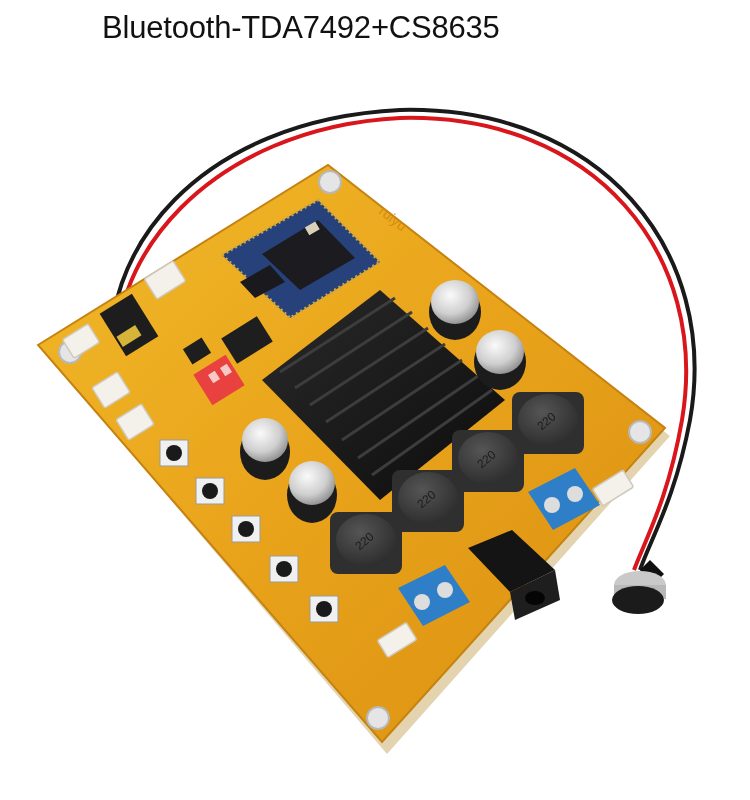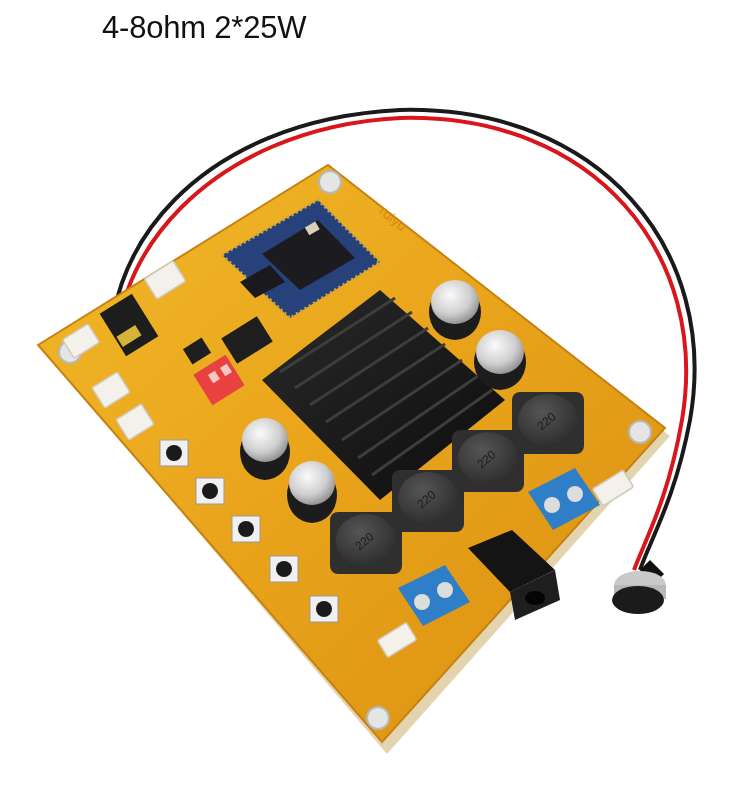--- a/index.html
+++ b/index.html
@@ -5,21 +5,21 @@
   html,body{margin:0;padding:0;background:#fff;}
   body{width:750px;height:800px;position:relative;overflow:hidden;font-family:"Liberation Sans",sans-serif;}
   .caption{position:absolute;left:102px;top:10px;color:#111;font-size:31px;line-height:36px;letter-spacing:-0.2px;}
   .caption div{white-space:nowrap;}
   svg.scene{position:absolute;left:0;top:0;}
 </style>
 </head>
 <body>
 
 <div class="caption">
-  <div>4-8ohm 2*25W</div>
+  <div>Bluetooth-TDA7492+CS8635</div>
 </div>
 
 <svg class="scene" width="750" height="800" viewBox="0 0 750 800">
   <defs>
     <linearGradient id="pcb" x1="0" y1="0" x2="1" y2="1">
       <stop offset="0" stop-color="#f1b92a"></stop>
       <stop offset="0.5" stop-color="#e9a31a"></stop>
       <stop offset="1" stop-color="#d98f12"></stop>
     </linearGradient>
     <linearGradient id="sink" x1="0" y1="0" x2="1" y2="1">

